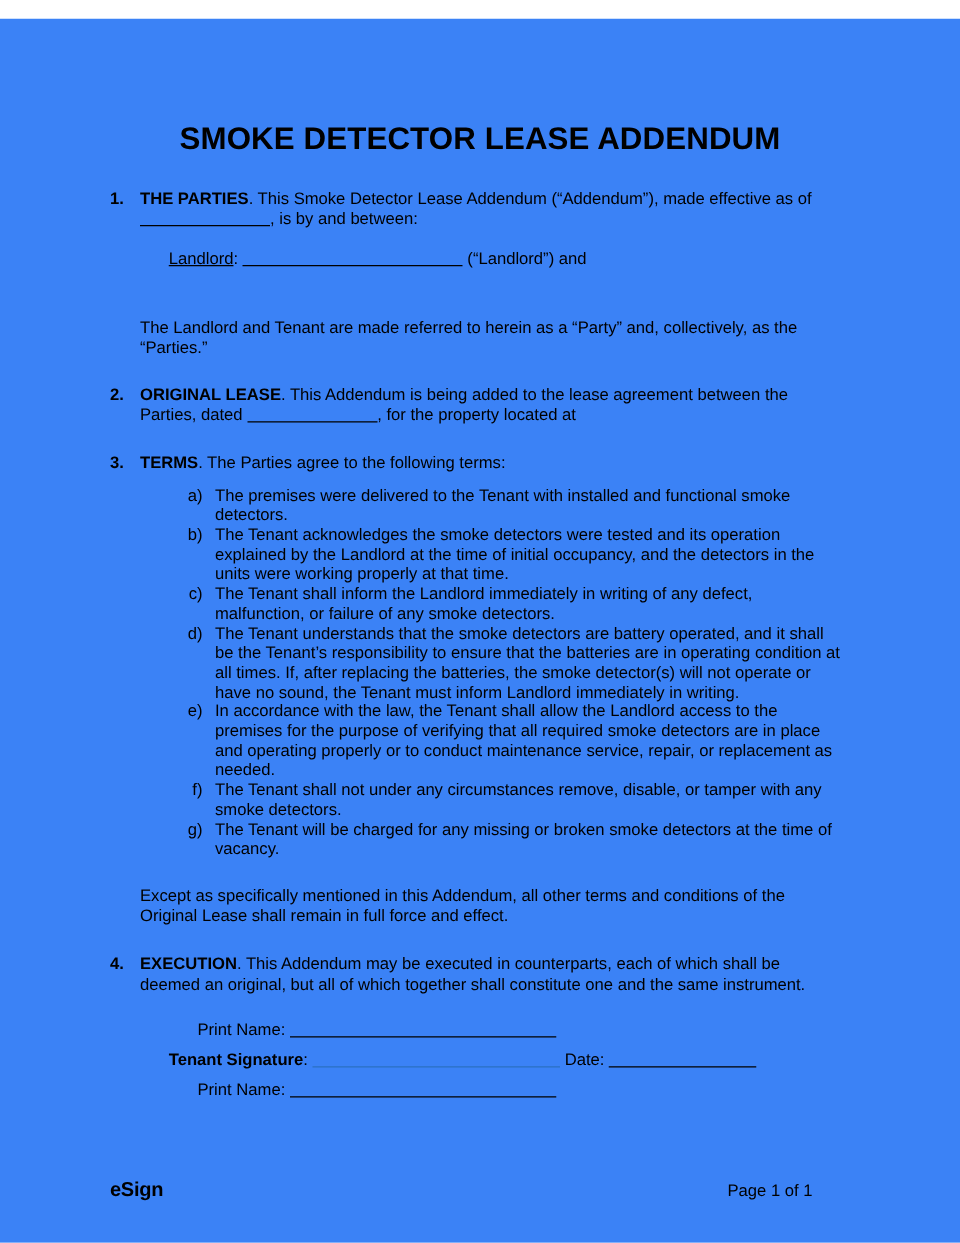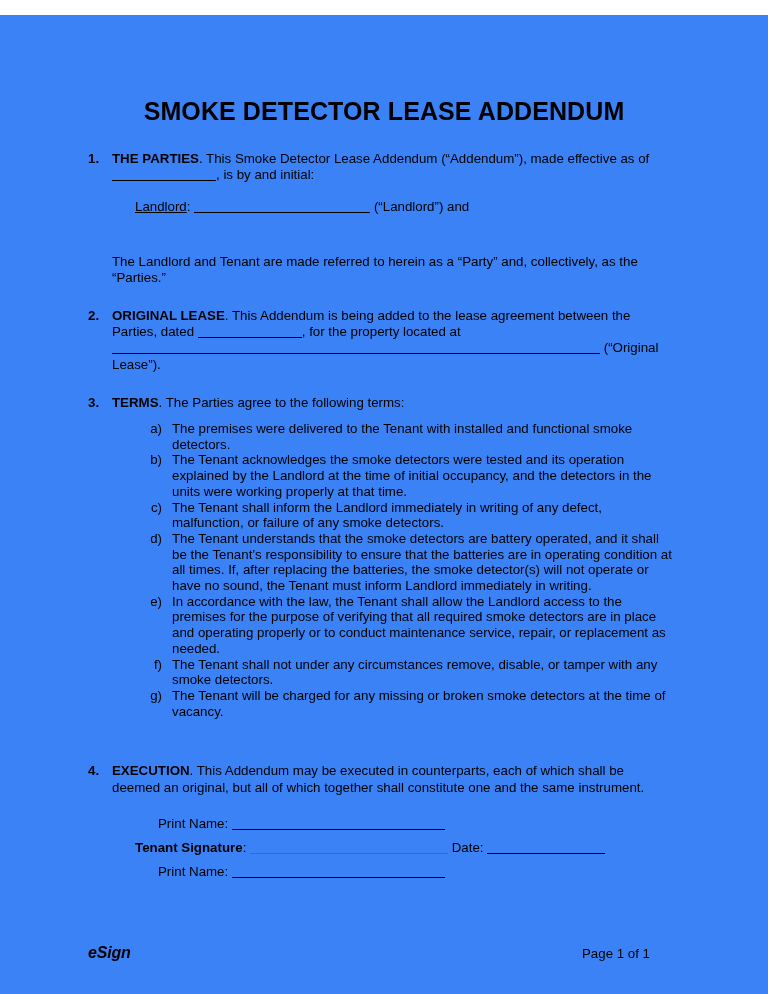--- a/index.html
+++ b/index.html
@@ -141,40 +141,39 @@
     top: 929px;
     width: 562px;
     display: flex;
     justify-content: space-between;
     align-items: baseline;
   }
   .footer-brand {
     font-size: 16px;
     font-weight: bold;
     letter-spacing: -0.2px;
-    font-style: italic;
   }
   .footer-page {
     font-size: 13.3px;
   }
 </style>
 </head>
 <body>
 
 <div class="page">
 
   <div class="doc-title">SMOKE DETECTOR LEASE ADDENDUM</div>
 
   <div class="content">
 
     <div class="clause">
       <div class="clause-num">1.</div>
       <div class="clause-body">
         <span class="bold">THE PARTIES</span><span>. This Smoke Detector Lease Addendum (“Addendum”), made effective as of</span>
-        <span class="blank blank-xs"></span><span>, is by and initial:</span>
+        <span class="blank blank-xs"></span><span>, is by and between:</span>
       </div>
     </div>
 
     <div class="gap-md"></div>
 
     <div class="indent-party">
       <span class="u">Landlord</span><span>:</span>
       <span class="blank blank-md"></span>
       <span>(“Landlord”) and</span>
     </div>
@@ -189,24 +188,20 @@
     <div class="gap-lg"></div>
 
     <div class="clause">
       <div class="clause-num">2.</div>
       <div class="clause-body">
         <span class="bold">ORIGINAL LEASE</span><span>. This Addendum is being added to the lease agreement between the Parties, dated</span>
         <span class="blank blank-xs"></span><span>, for the property located at</span>
       </div>
     </div>
 
-    <div style="margin-left:24px; font-size:13.3px; line-height:16.2px;">
-      <span class="blank blank-wide"></span>
-      <span>(“Original Lease”).</span>
-    </div>
 
     <div class="gap-lg"></div>
 
     <div class="clause">
       <div class="clause-num">3.</div>
       <div class="clause-body">
         <span class="bold">TERMS</span><span>. The Parties agree to the following terms:</span>
       </div>
     </div>
 
@@ -236,20 +231,21 @@
         <div class="sub-text">The Tenant shall not under any circumstances remove, disable, or tamper with any smoke detectors.</div>
       </div>
       <div class="subitem">
         <div class="sub-marker">g)</div>
         <div class="sub-text">The Tenant will be charged for any missing or broken smoke detectors at the time of vacancy.</div>
       </div>
     </div>
 
     <div class="gap-lg"></div>
 
+    <div class="para">Except as specifically mentioned in this Addendum, all other terms and conditions of the Original Lease shall remain in full force and effect.</div>
 
     <div class="gap-lg"></div>
 
     <div class="clause">
       <div class="clause-num">4.</div>
       <div class="clause-body">
         <span class="bold">EXECUTION</span><span>. This Addendum may be executed in counterparts, each of which shall be deemed an original, but all of which together shall constitute one and the same instrument.</span>
       </div>
     </div>
 

